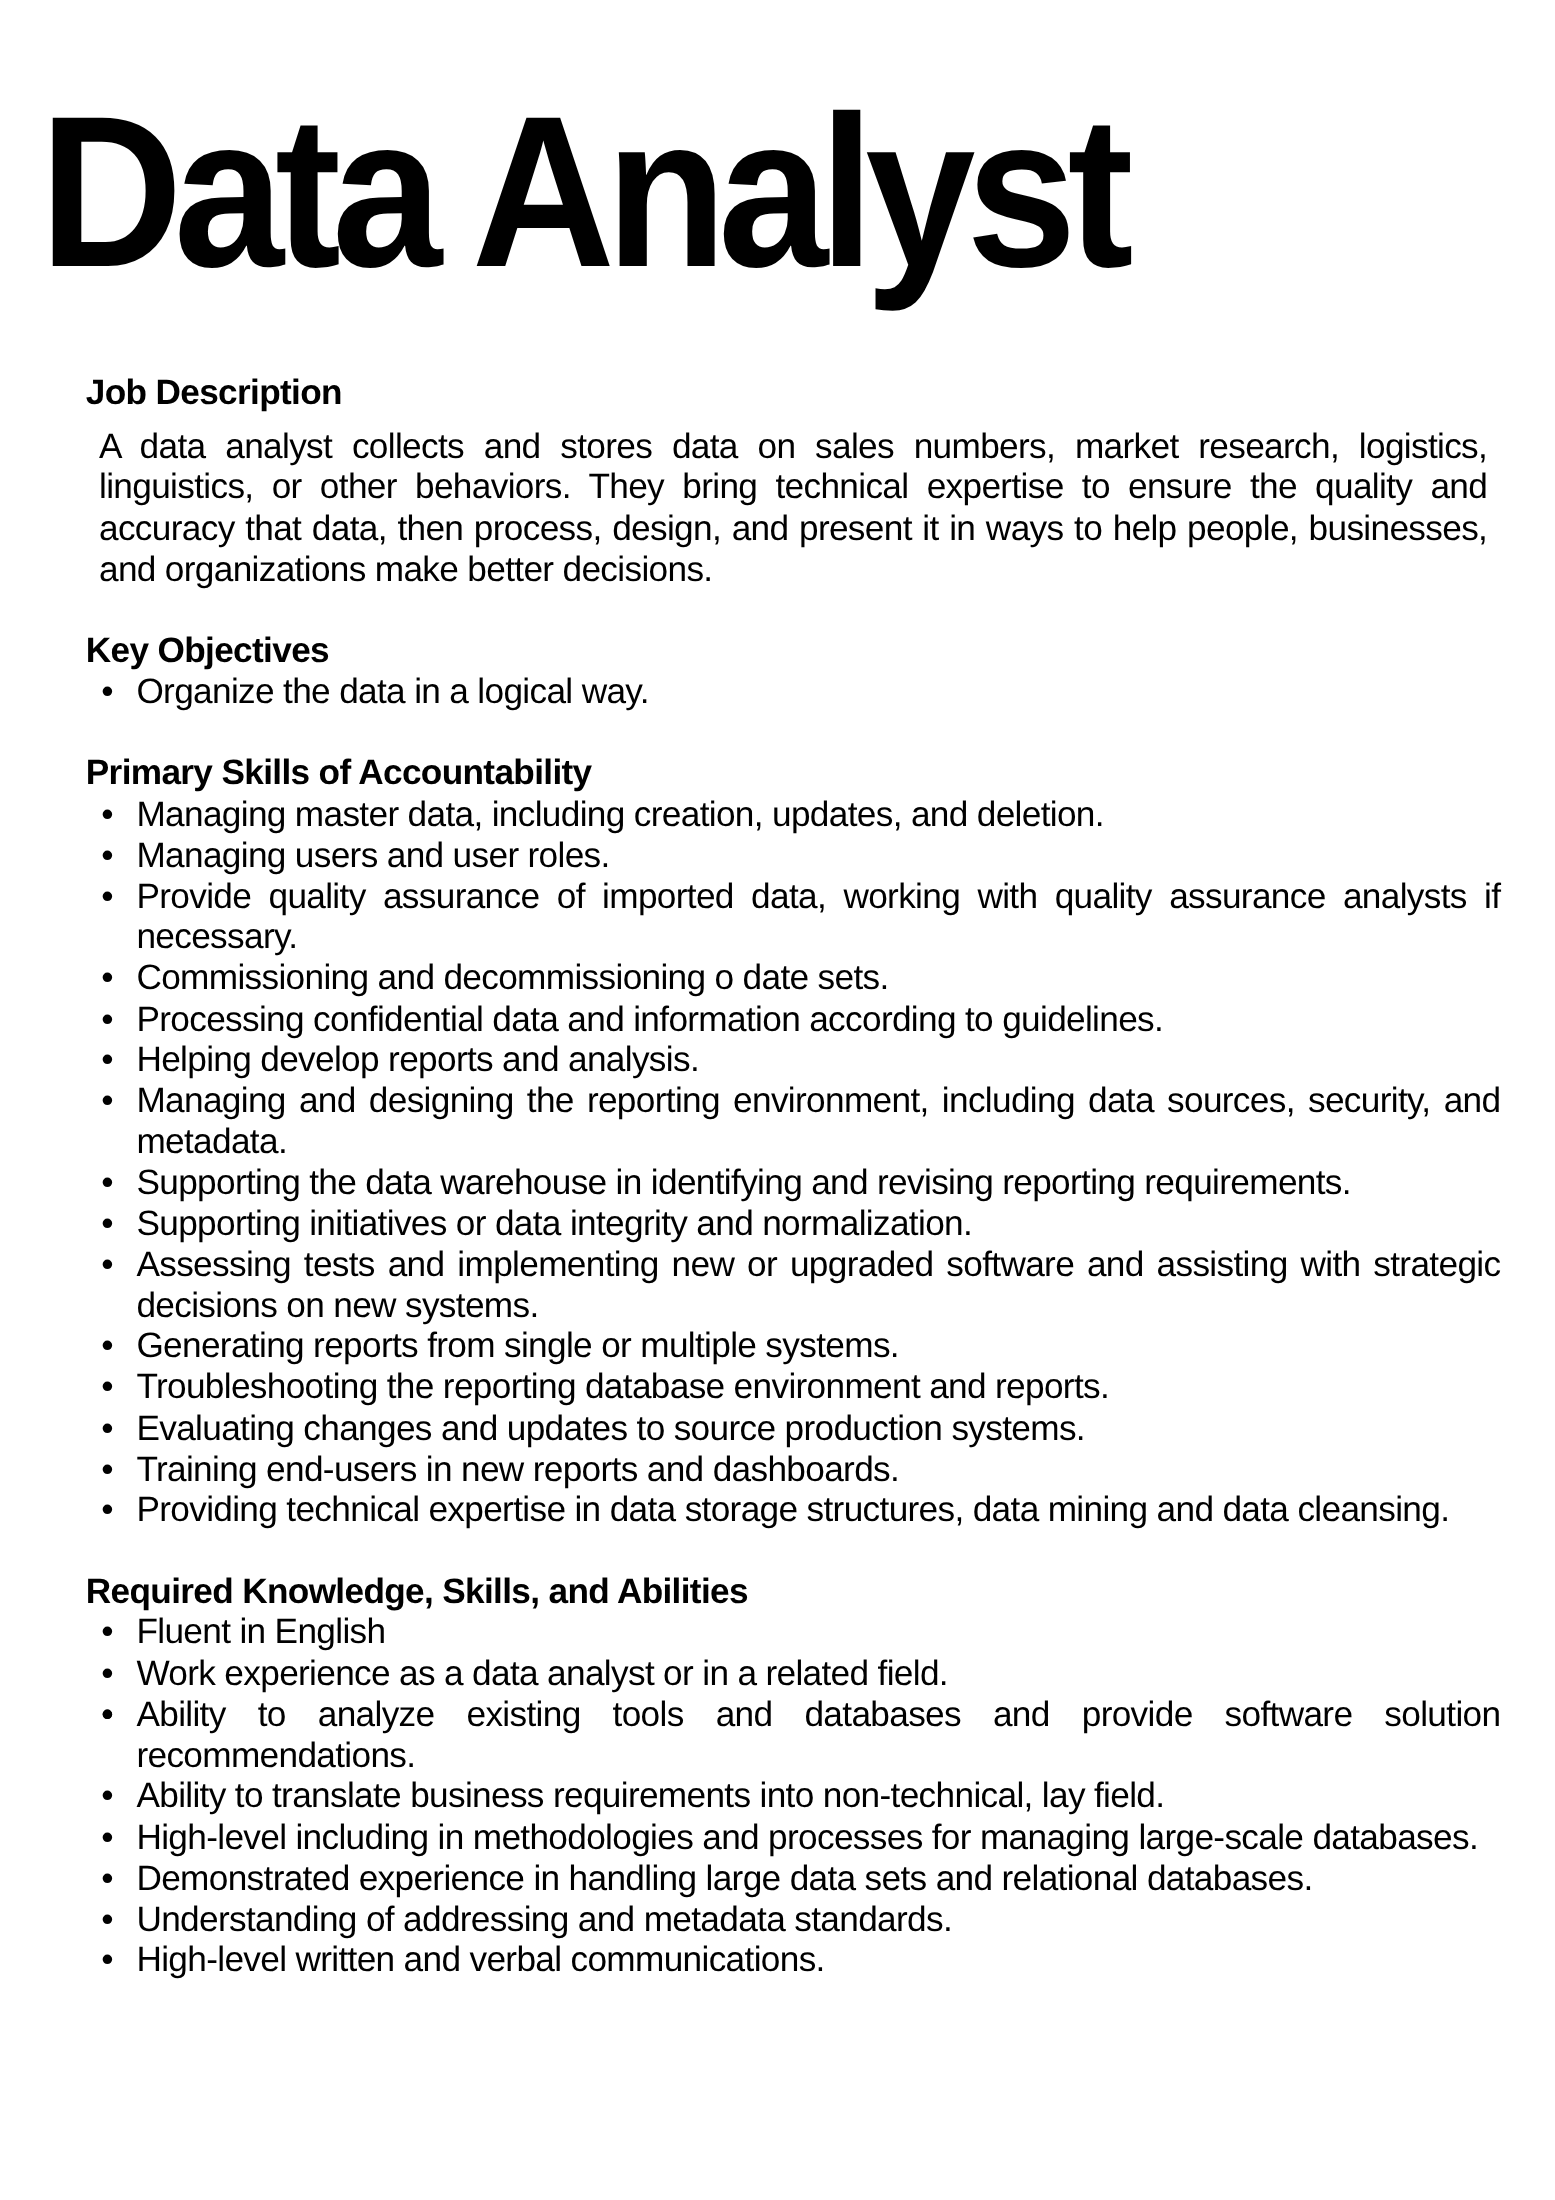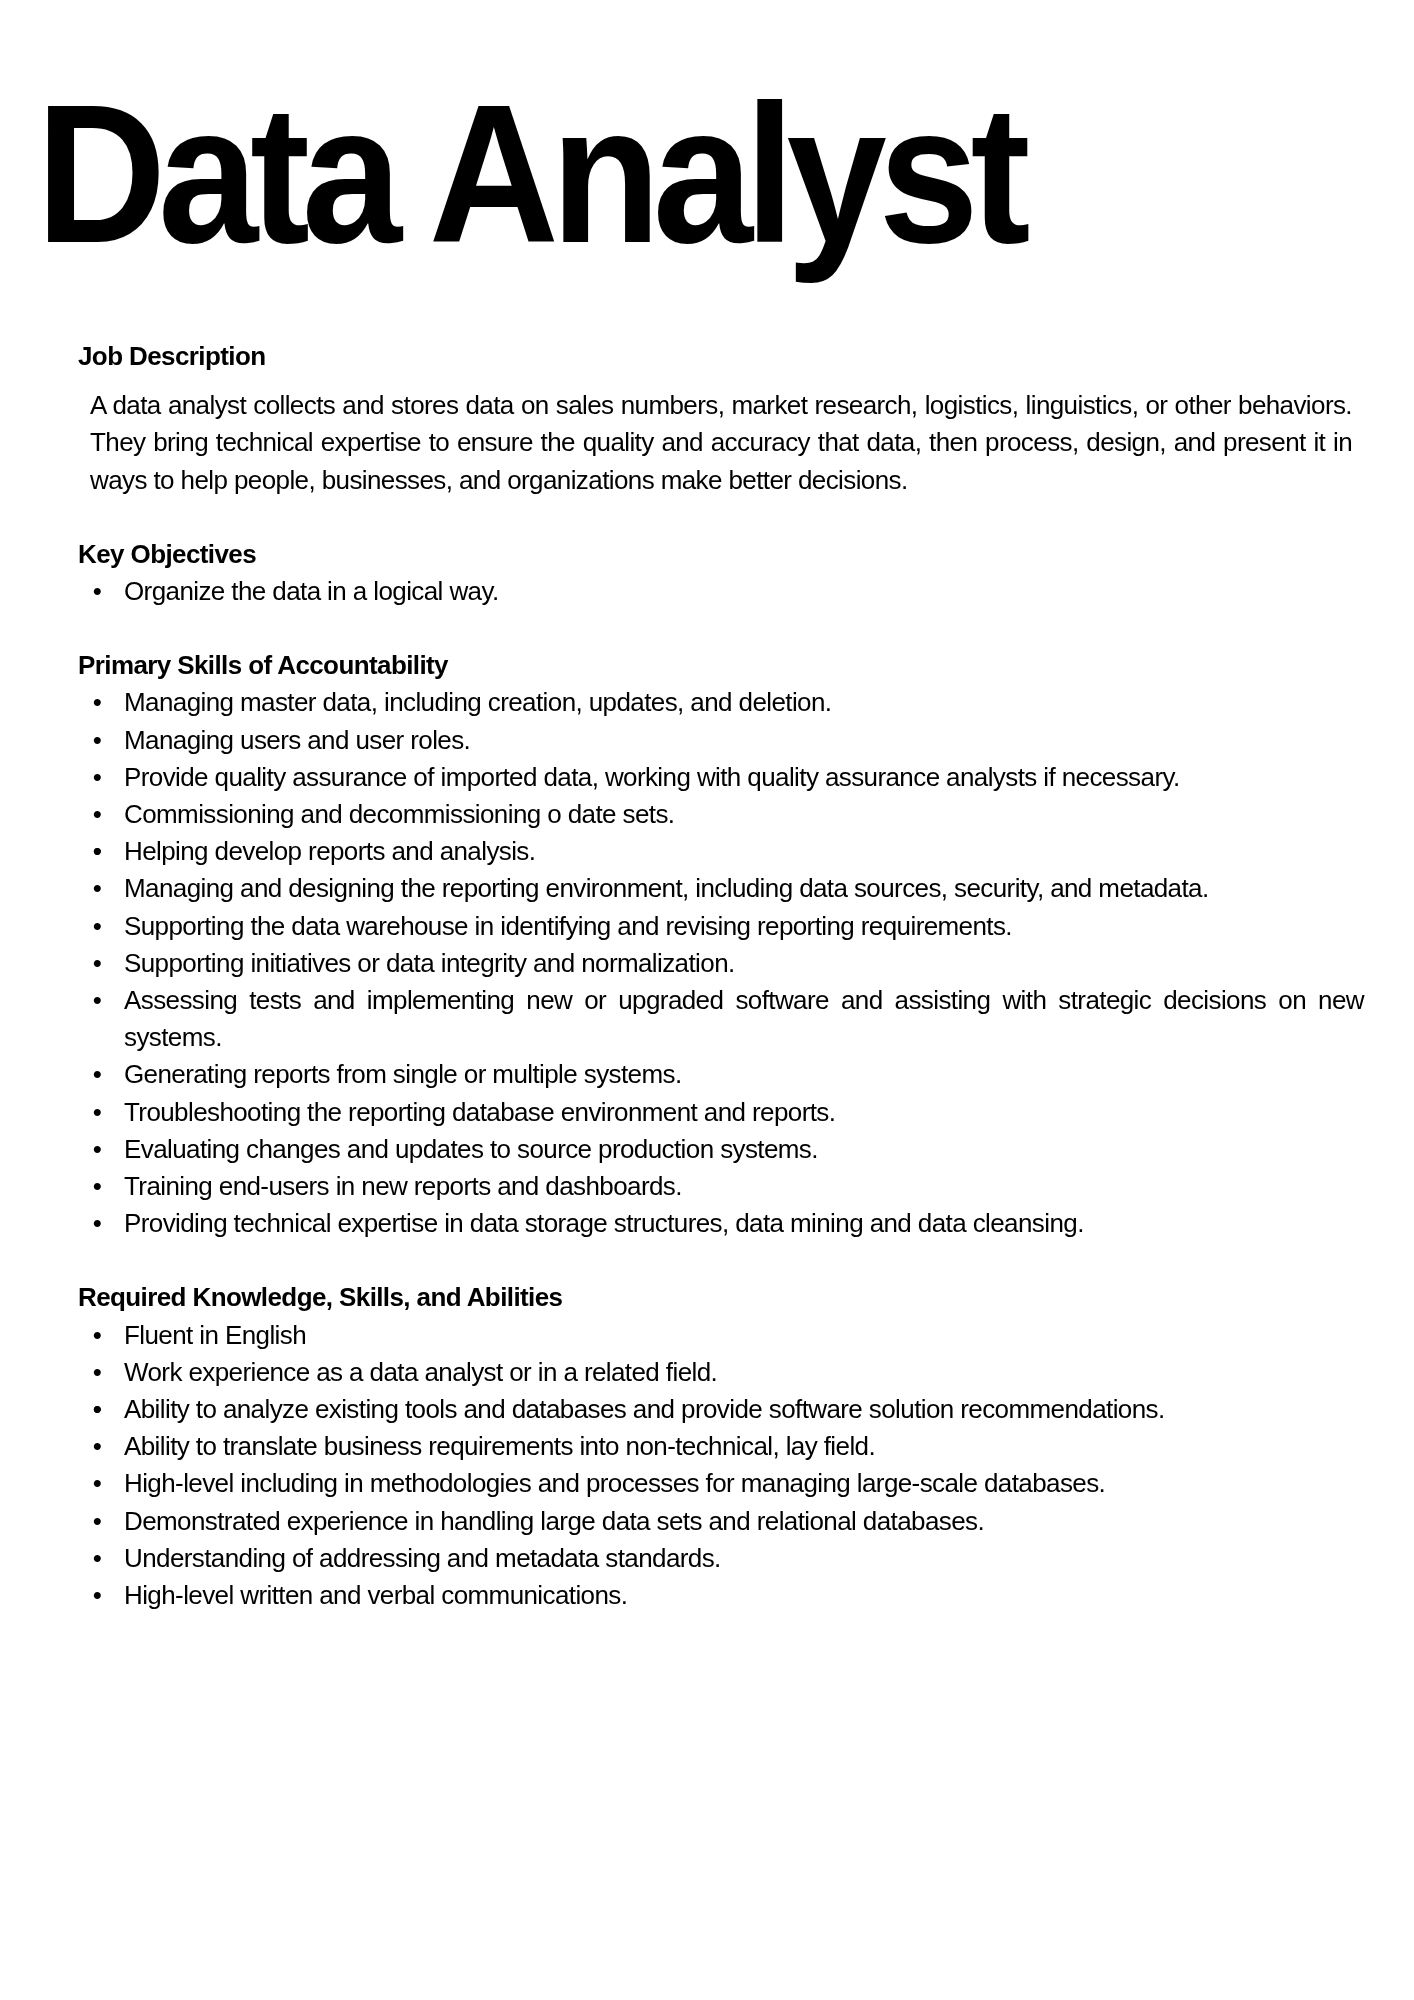--- a/index.html
+++ b/index.html
@@ -5,21 +5,21 @@
   html, body { margin:0; padding:0; background:#ffffff; }
   body { width:1414px; height:2000px; position:relative; overflow:hidden; color:#000; font-family:"Liberation Sans", sans-serif; }
   .title {
     position:absolute; left:36px; top:60px;
     font-family:"Liberation Sans", sans-serif; font-weight:700;
     font-size:196px; line-height:230px; letter-spacing:-9px;
     white-space:nowrap; transform:scaleX(0.92); transform-origin:left top;
   }
   .content {
     position:absolute; left:78px; top:338px; width:1286px;
-    font-size:26px; line-height:37.2px;
+    font-size:32px; line-height:37.2px;
     font-family:"Liberation Sans", sans-serif;
     letter-spacing:-0.6px;
   }
   .heading { font-weight:700; margin:0; }
   .para { margin:12px; text-align:justify; }
   .section { margin-bottom:37px; }
   ul { list-style:none; margin:0; padding:0; }
   li { position:relative; padding-left:46px; text-align:justify; }
   li .bullet { position:absolute; left:14px; top:0; width:10px; text-align:center; }
 </style>
@@ -41,21 +41,21 @@
       </ul>
   </div>
 
   <div class="section">
     <p class="heading">Primary Skills of Accountability</p>
     <ul>
         <li><span class="bullet">•</span><span>Managing master data, including creation, updates, and deletion.</span></li>
         <li><span class="bullet">•</span><span>Managing users and user roles.</span></li>
         <li><span class="bullet">•</span><span>Provide quality assurance of imported data, working with quality assurance analysts if necessary.</span></li>
         <li><span class="bullet">•</span><span>Commissioning and decommissioning o date sets.</span></li>
-        <li><span class="bullet">•</span></li>
+        <li><span class="bullet">•</span><span>Processing confidential data and information according to guidelines.</span></li>
         <li><span class="bullet">•</span><span>Helping develop reports and analysis.</span></li>
         <li><span class="bullet">•</span><span>Managing and designing the reporting environment, including data sources, security, and metadata.</span></li>
         <li><span class="bullet">•</span><span>Supporting the data warehouse in identifying and revising reporting requirements.</span></li>
         <li><span class="bullet">•</span><span>Supporting initiatives or data integrity and normalization.</span></li>
         <li><span class="bullet">•</span><span>Assessing tests and implementing new or upgraded software and assisting with strategic decisions on new systems.</span></li>
         <li><span class="bullet">•</span><span>Generating reports from single or multiple systems.</span></li>
         <li><span class="bullet">•</span><span>Troubleshooting the reporting database environment and reports.</span></li>
         <li><span class="bullet">•</span><span>Evaluating changes and updates to source production systems.</span></li>
         <li><span class="bullet">•</span><span>Training end-users in new reports and dashboards.</span></li>
         <li><span class="bullet">•</span><span>Providing technical expertise in data storage structures, data mining and data cleansing.</span></li>

